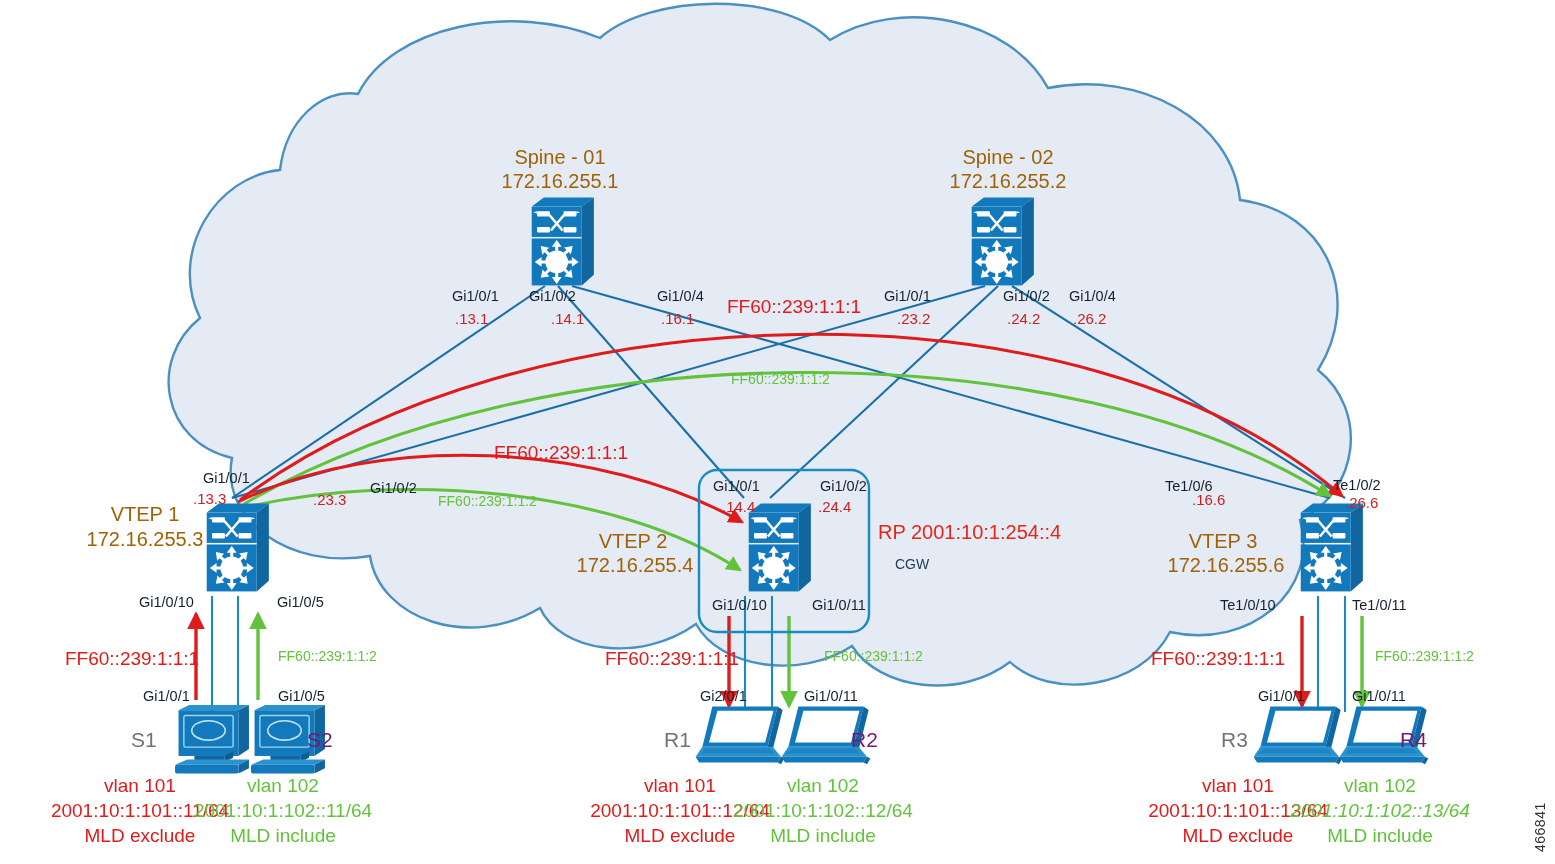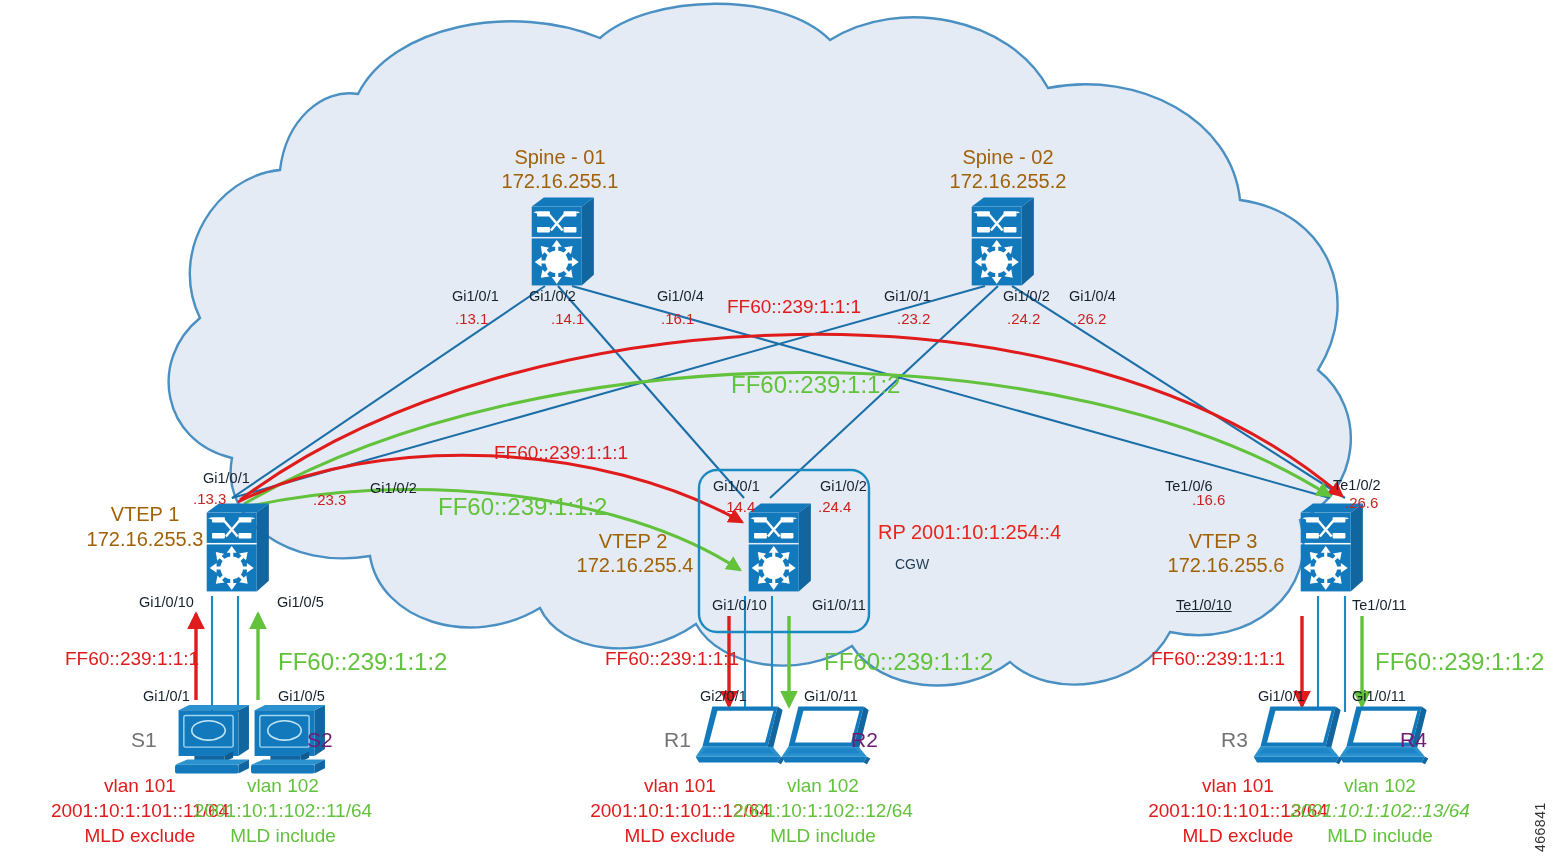--- a/index.html
+++ b/index.html
@@ -31,21 +31,21 @@
   }
   .port {
     font-size: 14.5px;
     color: #14202c;
   }
   .ipred {
     font-size: 15px;
     color: #cc1f1f;
   }
   .grp-green {
-    font-size: 24px;
+    font-size: 14px;
     color: #63c23c;
   }
   .grp-red {
     font-size: 19px;
     color: #e01b1b;
   }
   .node-green {
     font-size: 20px;
     color: #a16207;
     text-align: center;
@@ -305,21 +305,21 @@
 
   <div class="lbl node-green" style="left:1158px; top:530px; width:130px; text-align:center;">VTEP 3</div>
   <div class="lbl node-green" style="left:1146px; top:554px; width:160px; text-align:center;">172.16.255.6</div>
 
   <div class="lbl port" style="left:1165px; top:478px;">Te1/0/6</div>
   <div class="lbl ipred" style="left:1192px; top:491px;">.16.6</div>
 
   <div class="lbl port" style="left:1333px; top:477px;">Te1/0/2</div>
   <div class="lbl ipred" style="left:1345px; top:494px;">.26.6</div>
 
-  <div class="lbl port" style="left:1176px; top:597px;text-decoration:underline;">Te1/0/10</div>
+  <div class="lbl port" style="left:1220px; top:597px;">Te1/0/10</div>
   <div class="lbl port" style="left:1352px; top:597px;">Te1/0/11</div>
 
   <div class="lbl grp-red" style="left:1151px; top:648px;">FF60::239:1:1:1</div>
   <div class="lbl grp-green" style="left:1375px; top:648px;">FF60::239:1:1:2</div>
 
   <div class="lbl port" style="left:143px; top:688px;">Gi1/0/1</div>
   <div class="lbl host-red" style="left:131px; top:728px;">S1</div>
   <div class="lbl cap-red" style="left:55px; top:775px; width:170px;">vlan 101</div>
   <div class="lbl cap-red" style="left:15px; top:800px; width:250px;">2001:10:1:101::11/64</div>
   <div class="lbl cap-red" style="left:55px; top:825px; width:170px;">MLD exclude</div>

